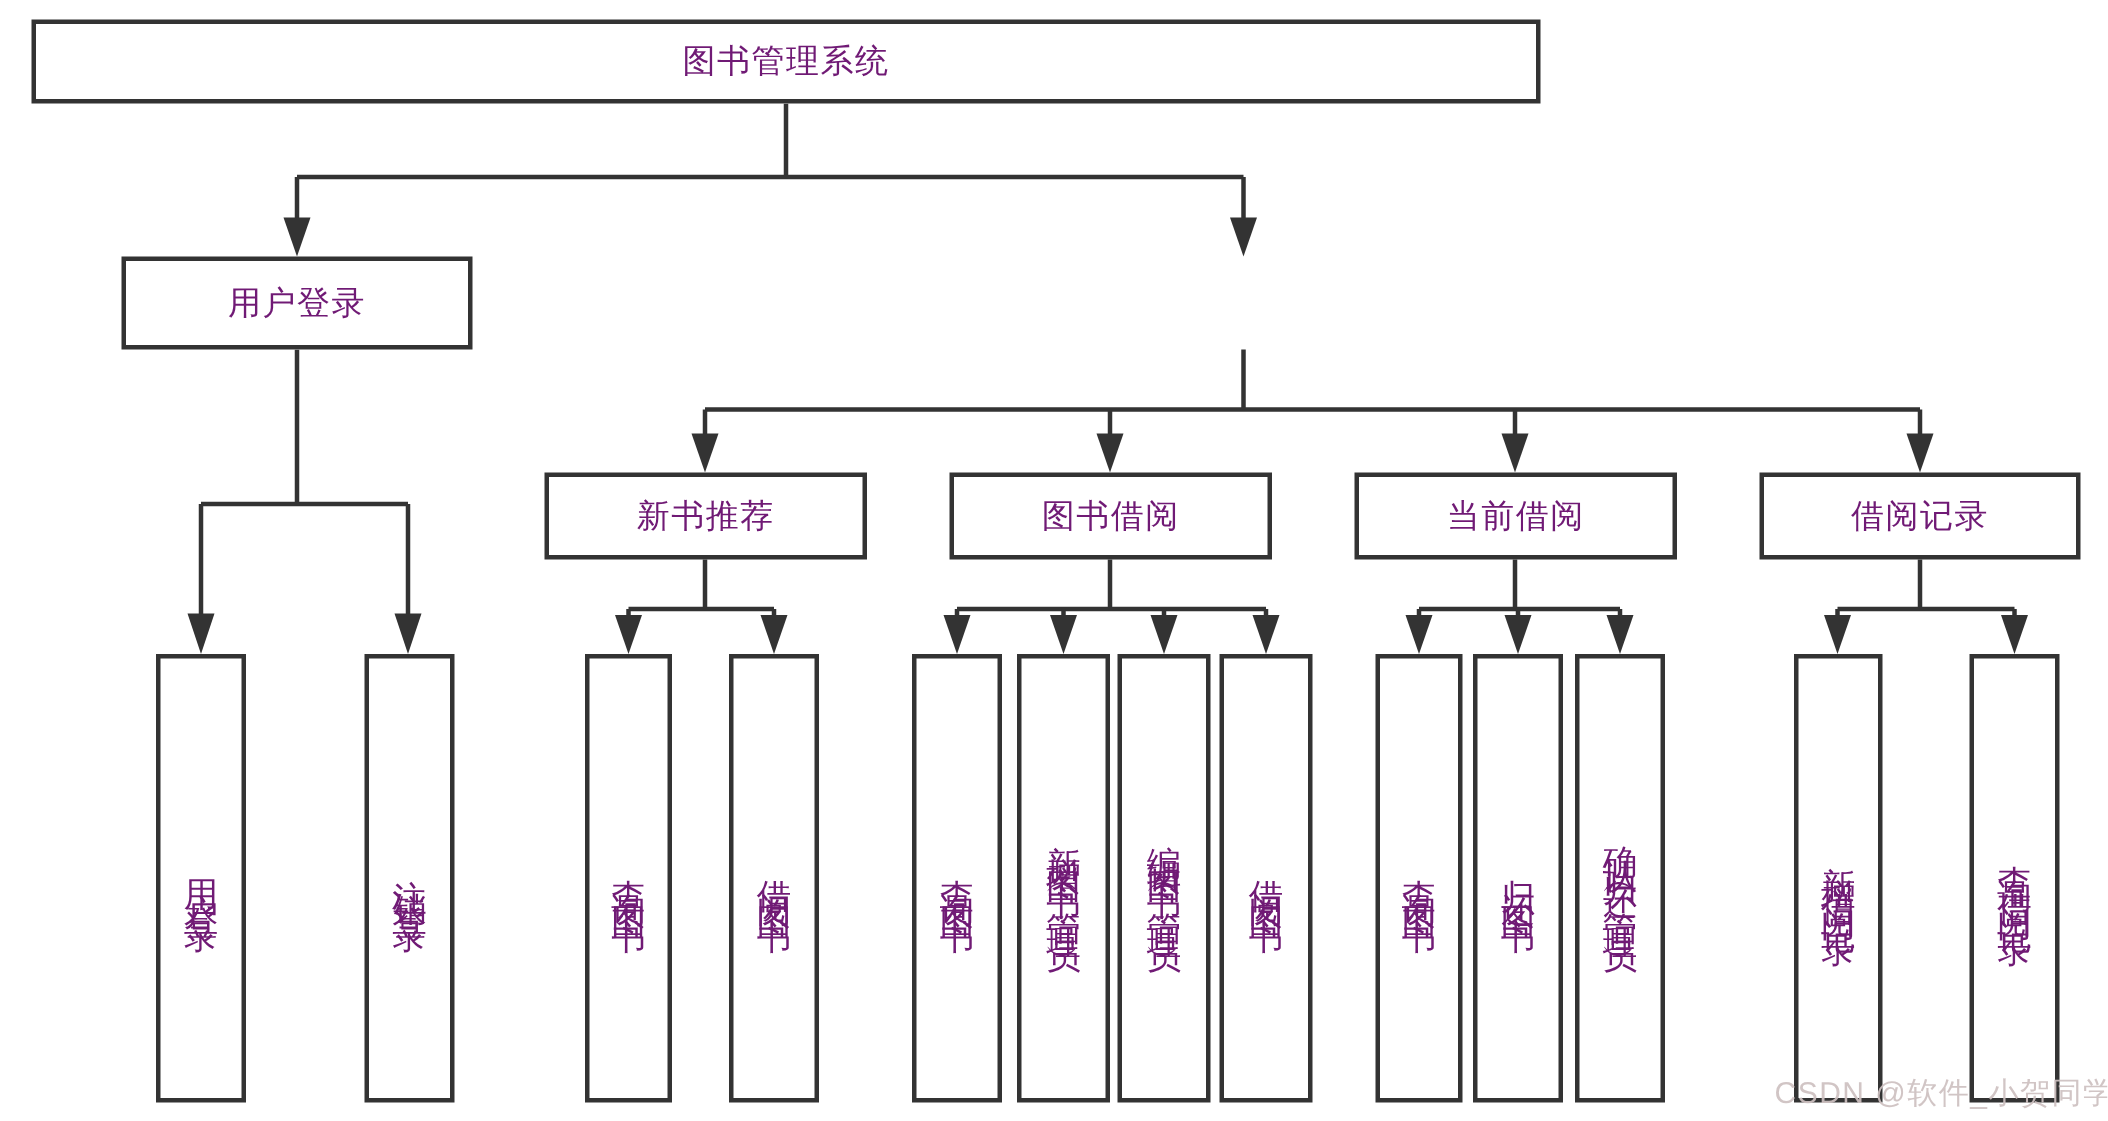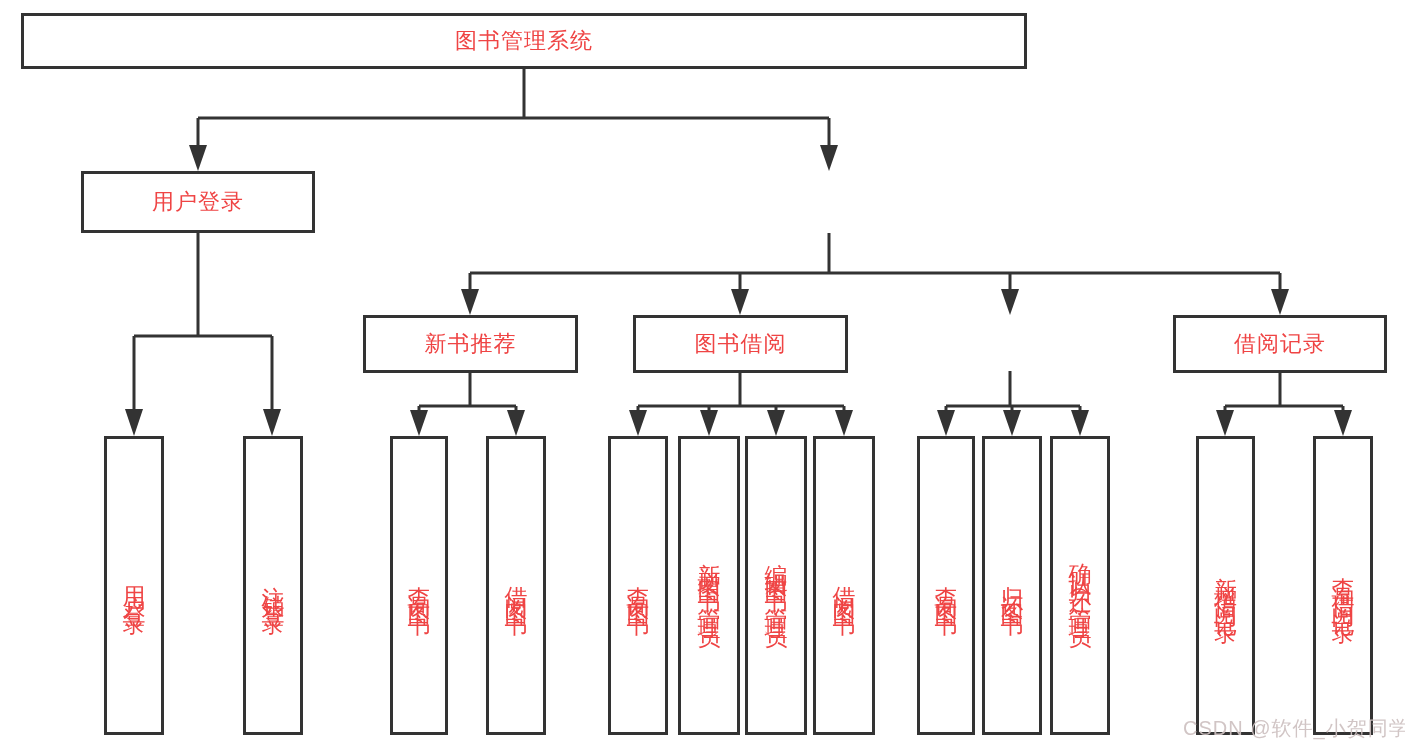--- a/index.html
+++ b/index.html
@@ -11,21 +11,21 @@
     overflow:hidden;
   }
   .wires{position:absolute;left:0;top:0;z-index:0;}
   .wires path, .wires line{stroke:#333333;stroke-width:3;fill:none;}
   .wires polygon{fill:#333333;stroke:none;}
   .node{
     position:absolute;
     box-sizing:border-box;
     background:#ffffff;
     border:3px solid #333333;
-    color:#ef4444;
+    color:#701a75;
     display:flex;align-items:center;justify-content:center;
     z-index:1;
   }
   .hbox{font-size:22px;letter-spacing:1px;white-space:nowrap;}
   .vbox{
     writing-mode:vertical-rl;
     font-size:23px;
     letter-spacing:9px;
     line-height:1;
     text-align:center;
@@ -113,20 +113,21 @@
       <polygon points="1334,410 1352,410 1343,436"></polygon>
     </g>
   </svg>
 
   <div class="node hbox" style="left:21px;top:13px;width:1006px;height:56px;">图书管理系统</div>
 
   <div class="node hbox" style="left:81px;top:171px;width:234px;height:62px;">用户登录</div>
 
   <div class="node hbox" style="left:363px;top:315px;width:215px;height:58px;">新书推荐</div>
   <div class="node hbox" style="left:633px;top:315px;width:215px;height:58px;">图书借阅</div>
+  <div class="node hbox" style="left:903px;top:315px;width:215px;height:58px;">当前借阅</div>
   <div class="node hbox" style="left:1173px;top:315px;width:214px;height:58px;">借阅记录</div>
 
   <div class="node vbox" style="left:104px;top:436px;width:60px;height:299px;">用户登录</div>
   <div class="node vbox" style="left:243px;top:436px;width:60px;height:299px;">注销登录</div>
 
   <div class="node vbox" style="left:390px;top:436px;width:58px;height:299px;">查询图书</div>
   <div class="node vbox" style="left:486px;top:436px;width:60px;height:299px;">借阅图书</div>
 
   <div class="node vbox" style="left:608px;top:436px;width:60px;height:299px;">查询图书</div>
   <div class="node vbox" style="left:678px;top:436px;width:62px;height:299px;">新增图书（管理员）</div>

